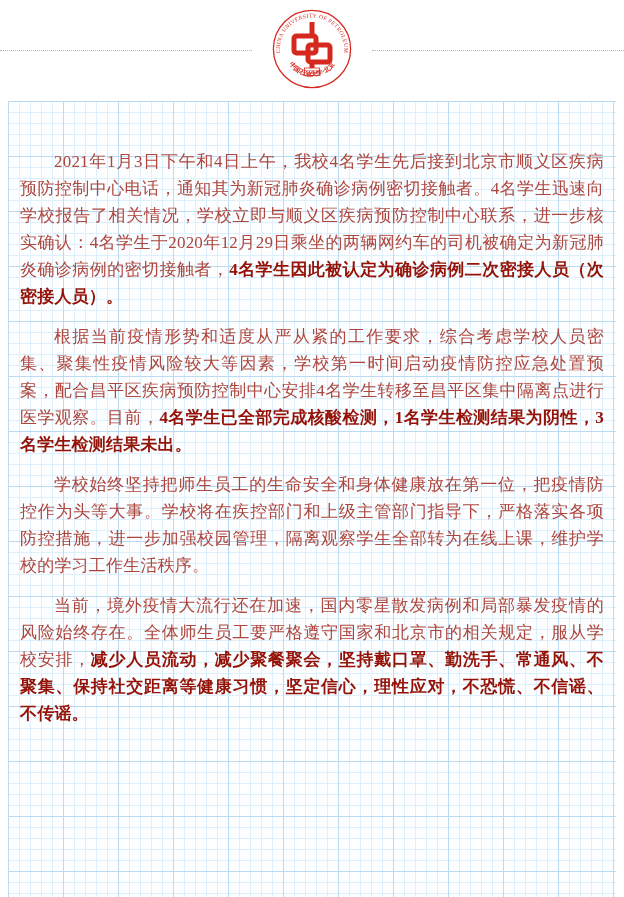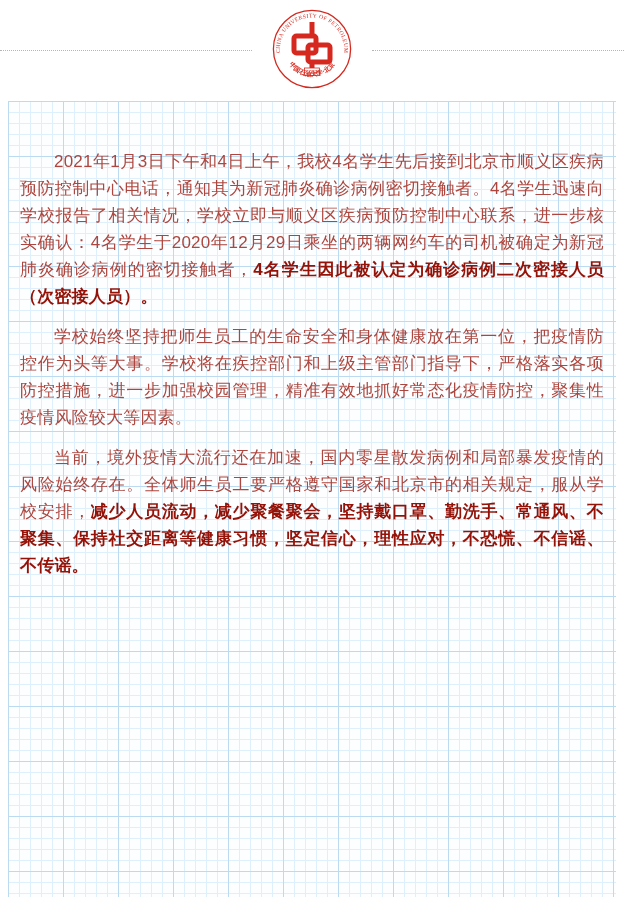--- a/index.html
+++ b/index.html
@@ -39,20 +39,21 @@
     background-size:55px 55px,55px 55px,11px 11px,11px 11px;
   }
   .para{
     margin:0 0 13px 0;
     font-size:17px;
     line-height:27px;
     color:#ad463e;
     text-align:justify;
     text-indent:2em;
     letter-spacing:.2px;
+    font-family:Liberation Serif, serif;
   }
   .para b{
     color:#941207;
     font-weight:700;
   }
 </style>
 </head>
 <body>
 
 <div class="header">
@@ -84,17 +85,18 @@
       <textPath href="#arcBottom" startOffset="50%" text-anchor="middle">中国石油大学·北京</textPath>
     </text>
   </svg>
 
   <div class="rule"></div>
 </div>
 
 <div class="paper">
   <div>
       <p class="para"><span>2021年1月3日下午和4日上午，我校4名学生先后接到北京市顺义区疾病预防控制中心电话，通知其为新冠肺炎确诊病例密切接触者。4名学生迅速向学校报告了相关情况，学校立即与顺义区疾病预防控制中心联系，进一步核实确认：4名学生于2020年12月29日乘坐的两辆网约车的司机被确定为新冠肺炎确诊病例的密切接触者，</span><b>4名学生因此被认定为确诊病例二次密接人员（次密接人员）。</b></p>
-      <p class="para"><span>学校始终坚持把师生员工的生命安全和身体健康放在第一位，把疫情防控作为头等大事。学校将在疾控部门和上级主管部门指导下，严格落实各项防控措施，进一步加强校园管理，精准有效地抓好常态化疫情防控，聚集性疫情风险较大等因素。</span></p>
+      <p class="para"><span>根据当前疫情形势和适度从严从紧的工作要求，综合考虑学校人员密集、聚集性疫情风险较大等因素，学校第一时间启动疫情防控应急处置预案，配合昌平区疾病预防控制中心安排4名学生转移至昌平区集中隔离点进行医学观察。目前，</span><b>4名学生已全部完成核酸检测，1名学生检测结果为阴性，3名学生检测结果未出。</b></p>
+      <p class="para"><span>学校始终坚持把师生员工的生命安全和身体健康放在第一位，把疫情防控作为头等大事。学校将在疾控部门和上级主管部门指导下，严格落实各项防控措施，进一步加强校园管理，隔离观察学生全部转为在线上课，维护学校的学习工作生活秩序。</span></p>
       <p class="para"><span>当前，境外疫情大流行还在加速，国内零星散发病例和局部暴发疫情的风险始终存在。全体师生员工要严格遵守国家和北京市的相关规定，服从学校安排，</span><b>减少人员流动，减少聚餐聚会，坚持戴口罩、勤洗手、常通风、不聚集、保持社交距离等健康习惯，坚定信心，理性应对，不恐慌、不信谣、不传谣。</b></p>
     </div>
 
 </div>
 
 </body></html>

